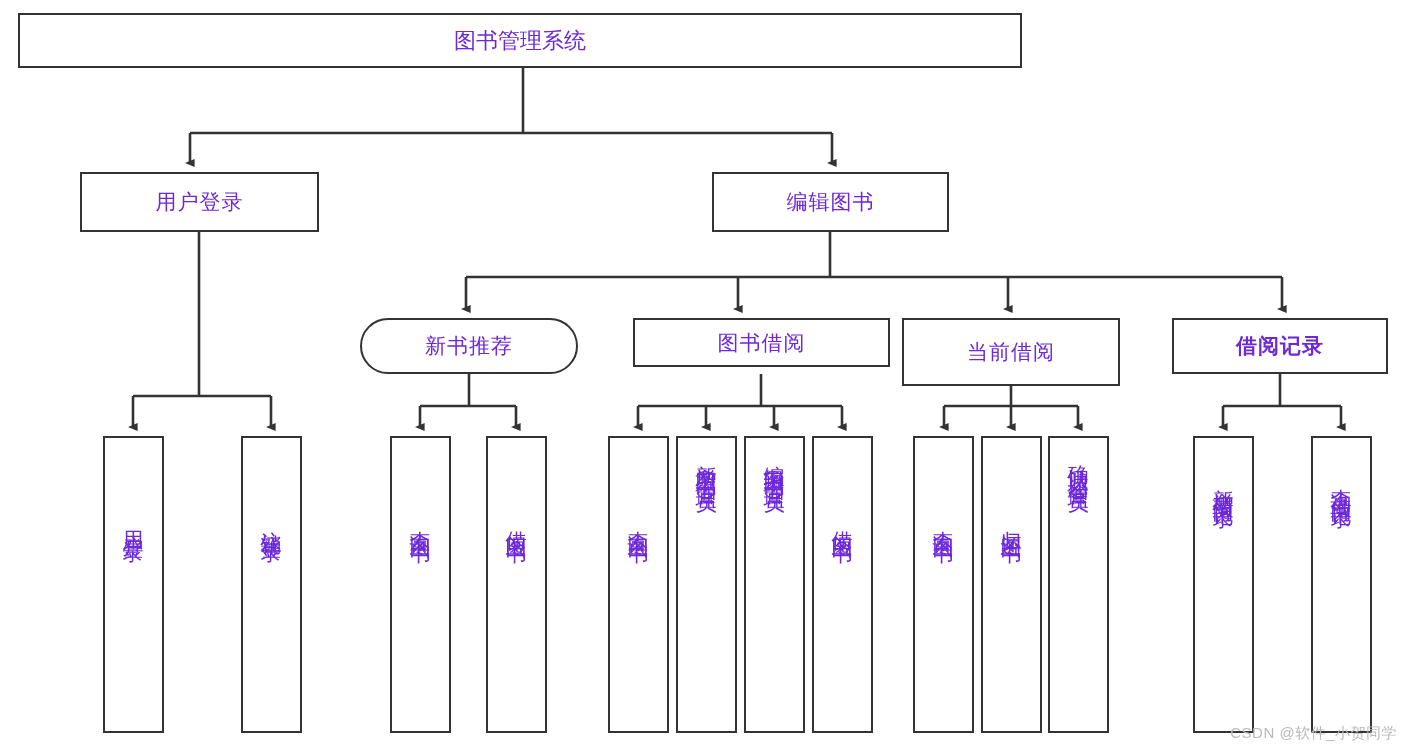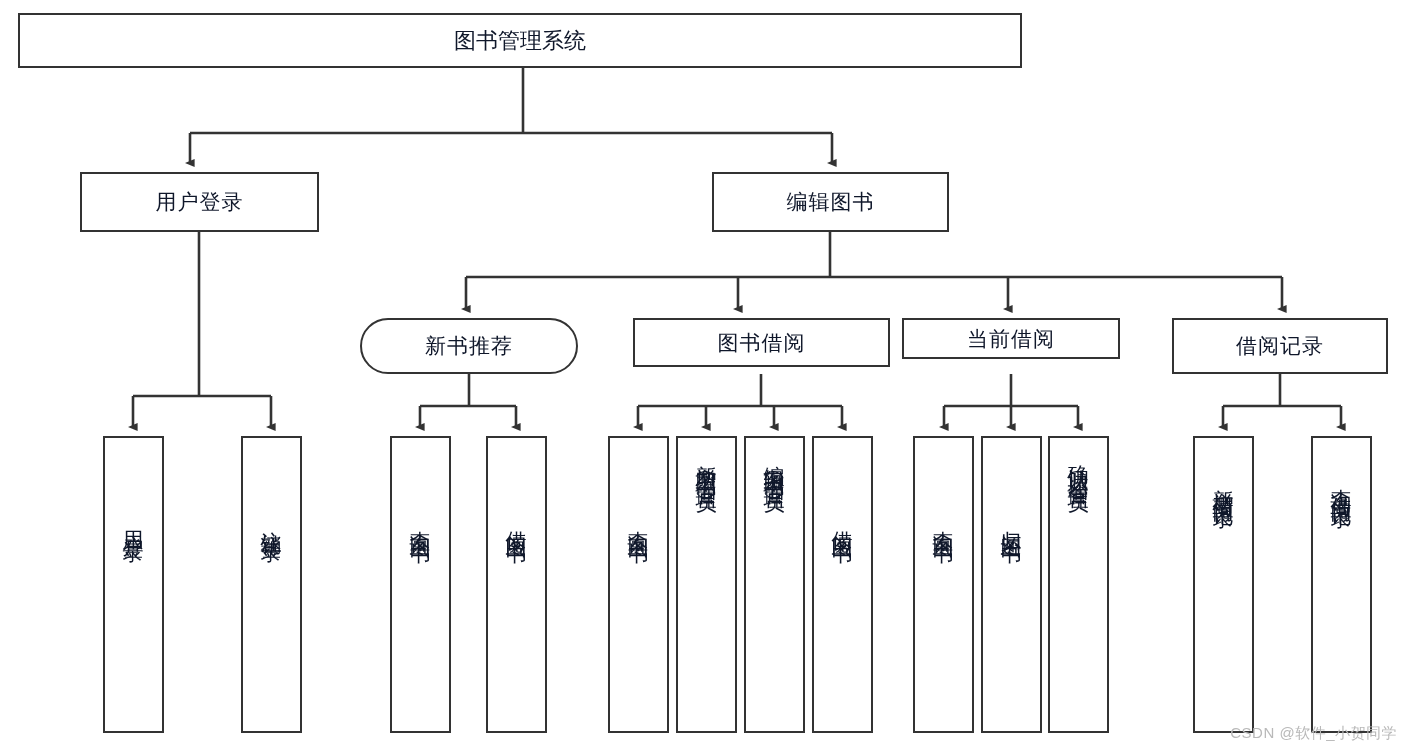--- a/index.html
+++ b/index.html
@@ -26,21 +26,21 @@
     pointer-events: none;
   }
   .node {
     position: absolute;
     box-sizing: border-box;
     border: 2.5px solid #333333;
     background: #ffffff;
     display: flex;
     align-items: center;
     justify-content: center;
-    color: #0f172a;
+    color: #6d28d9;
   }
   .node.h {
     font-size: 21px;
     letter-spacing: 1px;
     line-height: 1.1;
   }
   .node.root {
     font-size: 22px;
   }
   .node.leaf {
@@ -135,24 +135,24 @@
   <div class="node h" style="left:712px; top:172px; width:237px; height:60px;">
     <span>编辑图书</span>
   </div>
 
   <div class="node h" style="left:360px; top:318px; width:218px; height:56px;border-radius:28px;">
     <span>新书推荐</span>
   </div>
   <div class="node h" style="left:633px; top:318px; width:257px; height:49px;">
     <span>图书借阅</span>
   </div>
-  <div class="node h" style="left:902px; top:318px; width:218px; height:41px;">
+  <div class="node h" style="left:902px; top:318px; width:218px; height:68px;">
     <span>当前借阅</span>
   </div>
-  <div class="node h" style="left:1172px; top:318px; width:216px; height:56px;">
+  <div class="node h" style="left:1172px; top:318px; width:216px; height:56px;font-weight:bold;">
     <span>借阅记录</span>
   </div>
 
   <div class="node leaf mid" style="left:103px; top:436px; width:61px; height:297px;">
     <span class="vtext">用户登录</span>
   </div>
   <div class="node leaf mid" style="left:241px; top:436px; width:61px; height:297px;">
     <span class="vtext">注销登录</span>
   </div>
 

